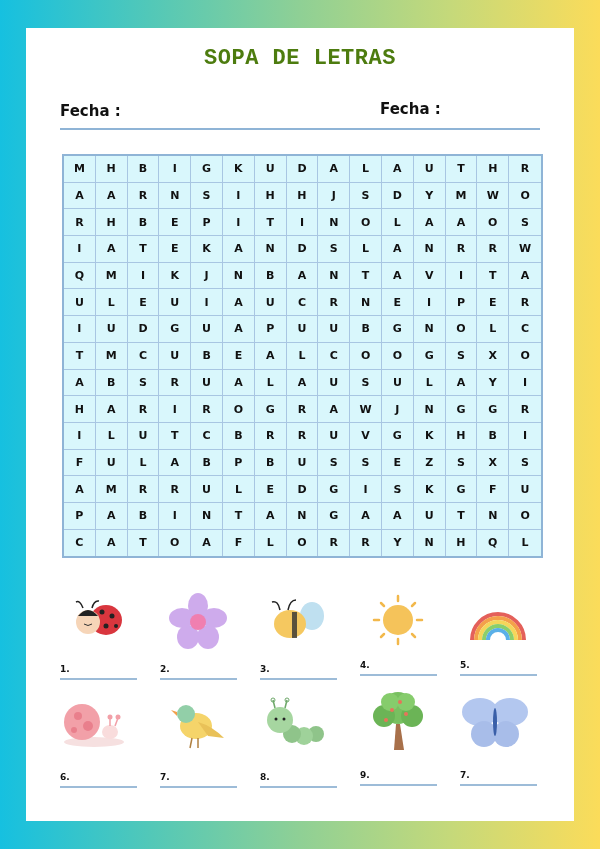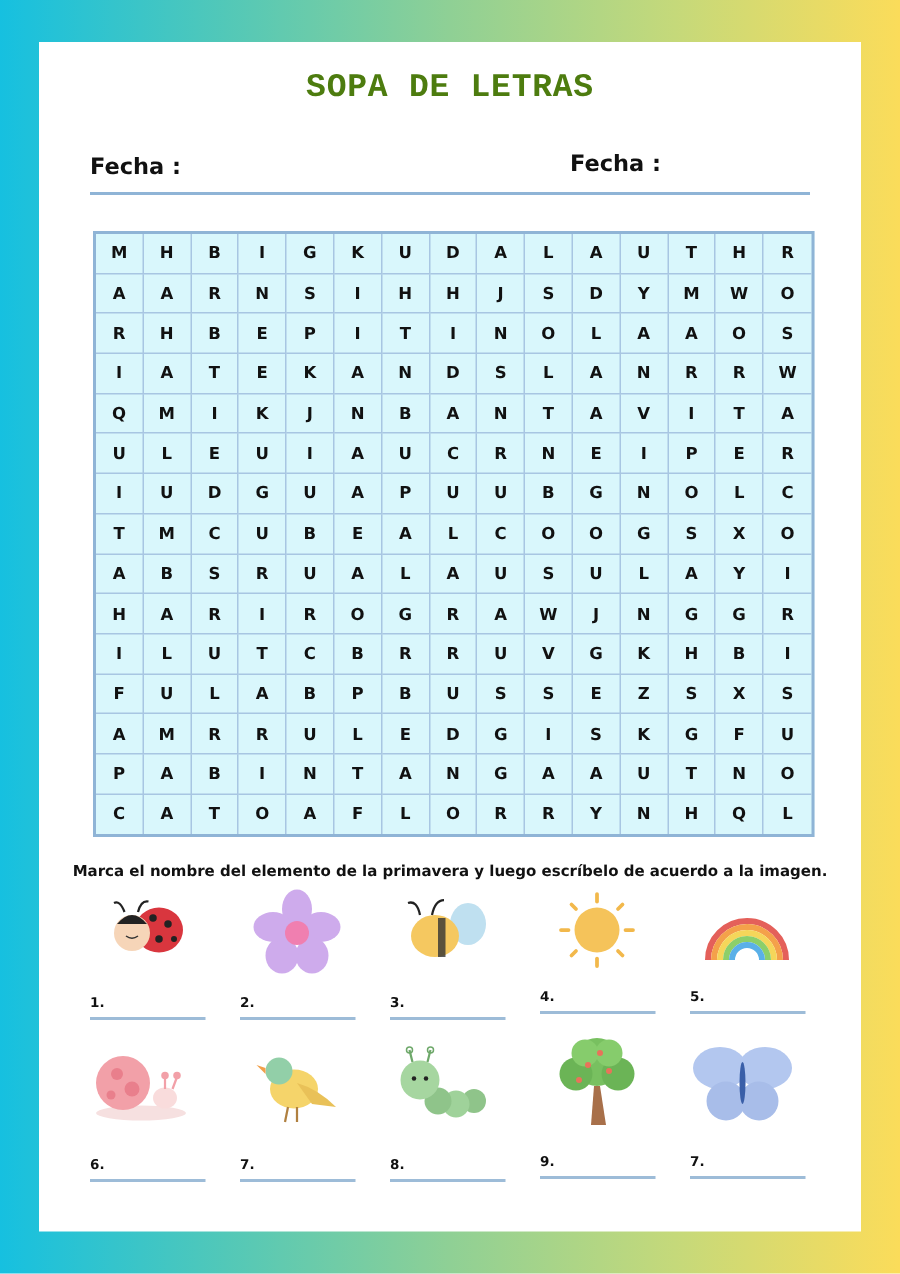--- a/index.html
+++ b/index.html
@@ -276,21 +276,20 @@
       <div class="cell" style="border-bottom: none;">O</div>
       <div class="cell" style="border-bottom: none;">R</div>
       <div class="cell" style="border-bottom: none;">R</div>
       <div class="cell" style="border-bottom: none;">Y</div>
       <div class="cell" style="border-bottom: none;">N</div>
       <div class="cell" style="border-bottom: none;">H</div>
       <div class="cell" style="border-bottom: none;">Q</div>
       <div class="cell" style="border-right: none; border-bottom: none;">L</div>
     </div>
 
-  <div class="instructions">Marca el nombre del elemento de la primavera y luego escríbelo de acuerdo a la imagen.</div>
 
   <div class="item" style="left:34px;top:566px;">
     <svg class="pic" viewBox="0 0 60 52">
       <ellipse cx="38" cy="26" rx="16" ry="15" fill="#d9363e"></ellipse>
       <circle cx="34" cy="18" r="2.5" fill="#222"></circle>
         <circle cx="44" cy="22" r="2.5" fill="#222"></circle>
       <circle cx="38" cy="32" r="2.5" fill="#222"></circle>
         <circle cx="48" cy="32" r="2" fill="#222"></circle>
       <circle cx="20" cy="28" r="12" fill="#f6d5b8"></circle>
       <path d="M10 22 Q20 10 30 22" fill="#222"></path>

